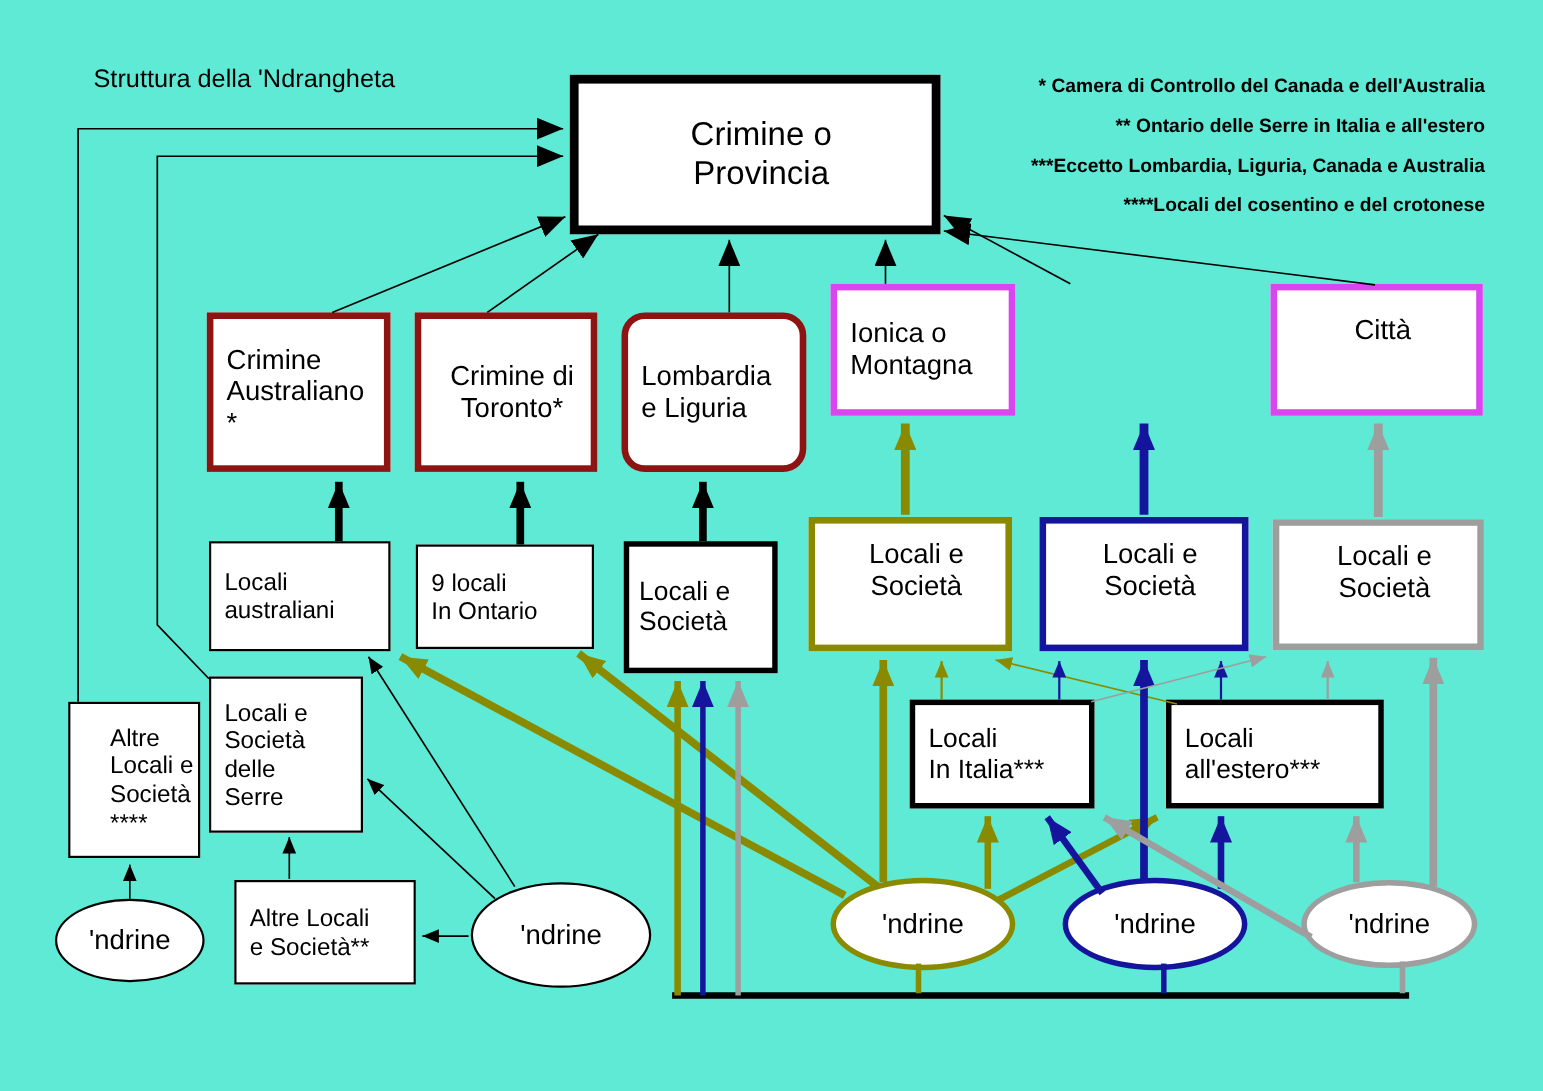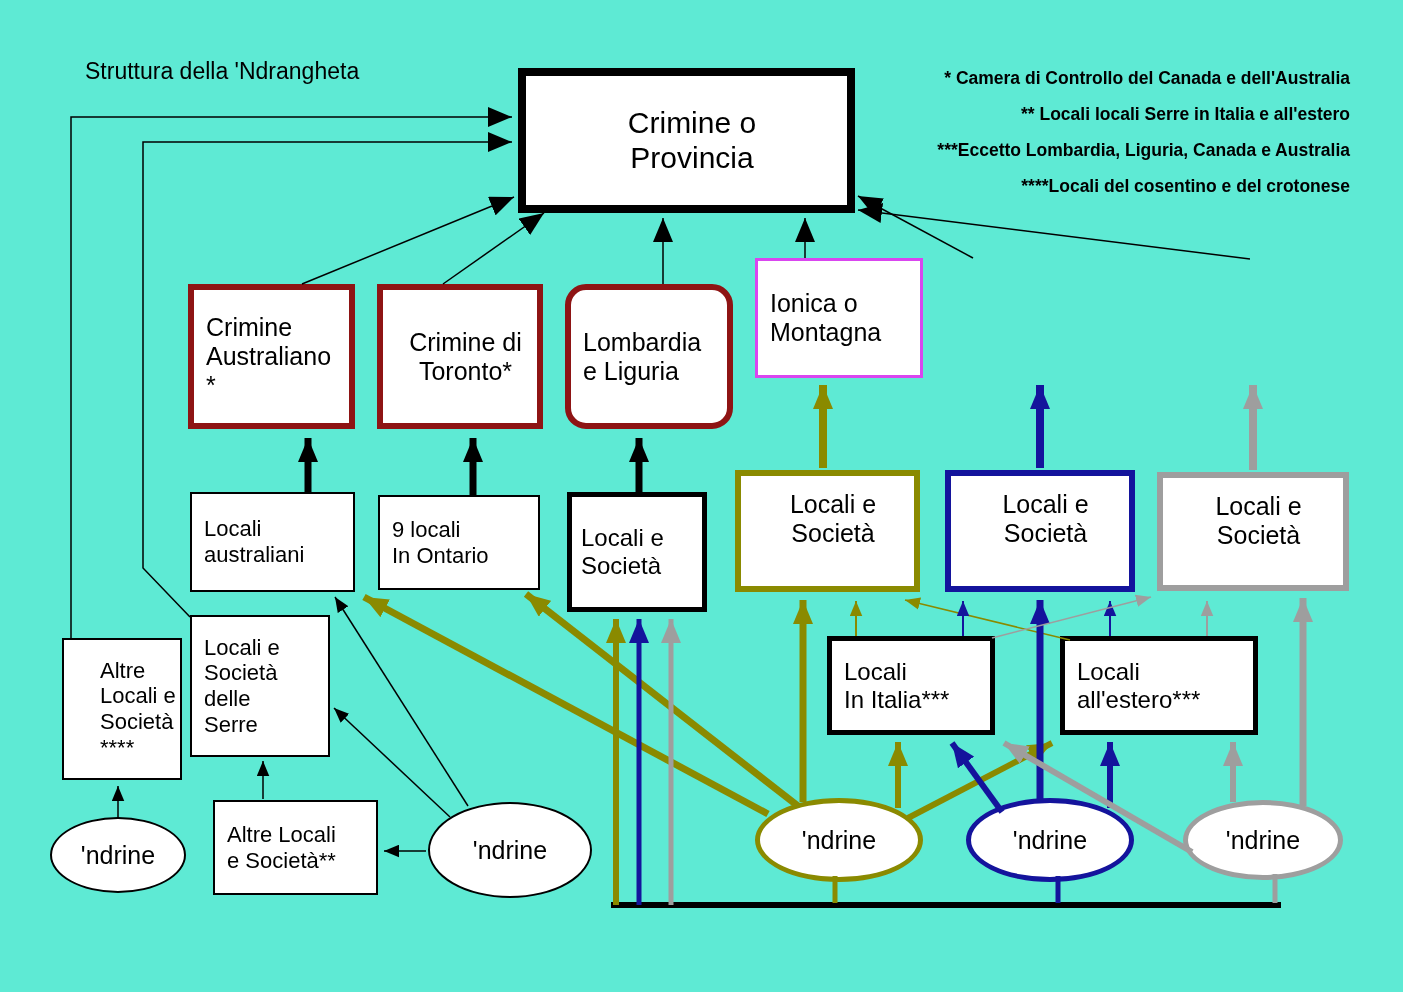--- a/index.html
+++ b/index.html
@@ -4,21 +4,21 @@
 <style>
   html,body{margin:0;padding:0;background:#fff;}
   #canvas{position:relative;width:1403px;height:992px;background:#5eead4;overflow:hidden;
           font-family:"Liberation Sans","DejaVu Sans",sans-serif;color:#000;}
   .box{position:absolute;background:#fff;box-sizing:border-box;display:flex;align-items:center;
        white-space:pre-line;line-height:1.16;padding-left:11px;}
   .c-left{justify-content:flex-start;text-align:left;padding-left:12px;}
   .c-mid{justify-content:center;text-align:center;}
   .b-central{border:8px solid #000;font-size:30px;}
   .b-red{border:6px solid #8e1414;font-size:25px;}
-  .b-green{border:3px solid #d946ef;font-size:25px;}
+  .b-green{border:6px solid #d946ef;font-size:25px;}
   .b-thin{border:2px solid #000;font-size:22px;}
   .b-thick{border:5px solid #000;font-size:24px;}
   .b-olive{border:6px solid #8a8a00;font-size:25px;}
   .b-navy{border:6px solid #14149c;font-size:25px;}
   .b-gray{border:6px solid #9e9e9e;font-size:25px;}
   .ellipse{position:absolute;background:#fff;border-radius:50%;box-sizing:border-box;
            display:flex;align-items:center;justify-content:center;font-size:25px;}
   .e-thin{border:2px solid #000;}
   .e-olive{border:5px solid #8a8a00;}
   .e-navy{border:5px solid #14149c;}
@@ -29,38 +29,39 @@
 </style>
 </head>
 <body>
 
 <div id="canvas">
 
   <div id="title">Struttura della 'Ndrangheta</div>
 
   <div id="legend">
     <div>* Camera di Controllo del Canada e dell'Australia</div>
-    <div>** Locali locali Serre in Italia e all'estero</div>
+    <div>** Ontario delle Serre in Italia e all'estero</div>
     <div>***Eccetto Lombardia, Liguria, Canada e Australia</div>
     <div>****Locali del cosentino e del crotonese</div>
   </div>
 
   <div class="box b-central c-mid" style="left:518px;top:68px;width:337px;height:145px;">Crimine o
 Provincia</div>
 
   <div class="box b-red c-left" style="left:188px;top:284px;width:167px;height:145px;">Crimine
 Australiano
 *</div>
   <div class="box b-red c-mid" style="left:377px;top:284px;width:166px;height:145px;">Crimine  di
 Toronto*</div>
   <div class="box b-red c-left" style="left:565px;top:284px;width:168px;height:145px;border-radius:21px;">Lombardia
 e Liguria</div>
 
   <div class="box b-green c-left" style="left:755px;top:258px;width:168px;height:120px;">Ionica o
 Montagna</div>
+  <div class="box b-green c-mid" style="left:1155px;top:258px;width:193px;height:120px;align-items:flex-start;padding-top:22px;">Città</div>
 
   <div class="box b-thin c-left" style="left:190px;top:492px;width:165px;height:100px;">Locali
 australiani</div>
   <div class="box b-thin c-left" style="left:378px;top:495px;width:162px;height:95px;">9 locali
 In Ontario</div>
 
   <div class="box b-thick c-left" style="left:567px;top:492px;width:140px;height:120px;padding-left:9px;">Locali e
 Società</div>
   <div class="box b-olive c-mid" style="left:735px;top:470px;width:185px;height:122px;align-items:flex-start;padding-top:14px;">Locali e
 Società</div>

